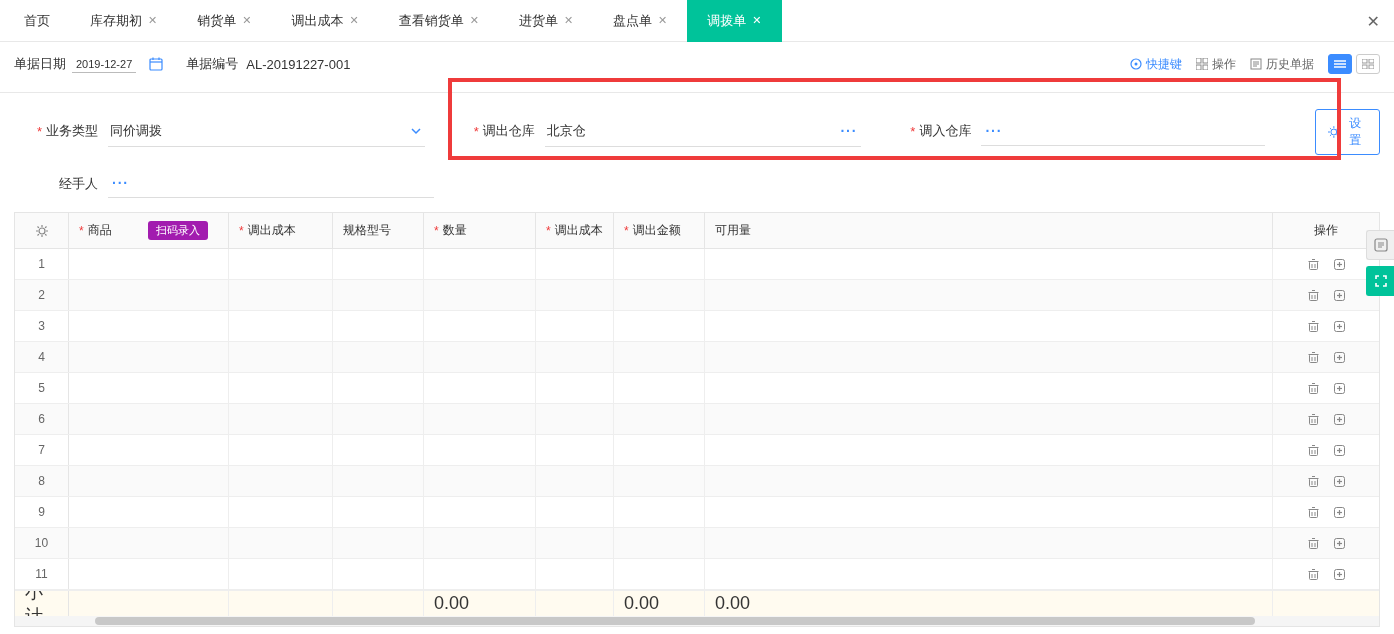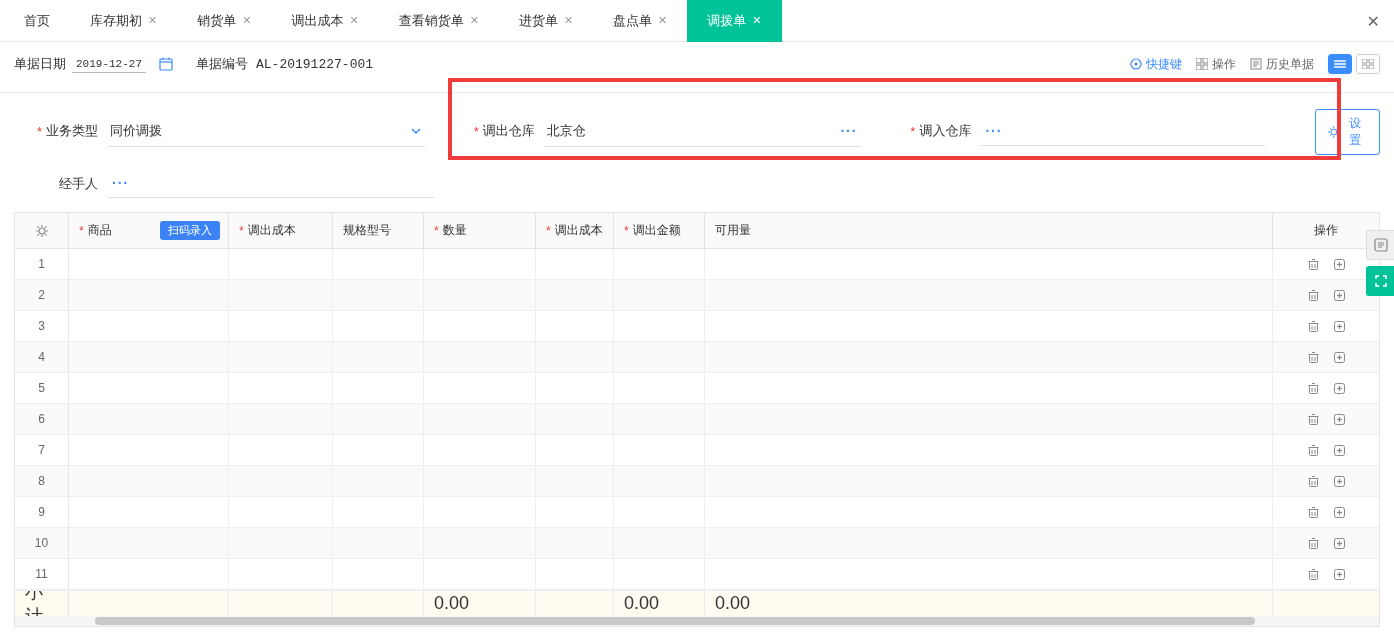--- a/index.html
+++ b/index.html
@@ -7,21 +7,21 @@
 
 
 .tabs { display: flex; align-items: center; height: 42px; border-bottom: 1px solid #e8e8e8; padding-left: 4px; position: relative; }
 .tab { padding: 0 20px; height: 42px; display: flex; align-items: center; gap: 6px; cursor: pointer; font-size: 13px; color: #333; }
 .tab.active { background: #00c39a; color: #fff; }
 .tab-close { font-size: 11px; color: #999; cursor: pointer; }
 .tab.active .tab-close { color: #fff; }
 .tabs-close-all { position: absolute; right: 10px; top: 50%; transform: translateY(-50%); font-size: 16px; color: #666; cursor: pointer; padding: 4px; }
 
 
-.toolbar { display: flex; align-items: center; height: 44px; padding: 0 14px; position: relative; font-family: Liberation Mono, monospace; }
+.toolbar { display: flex; align-items: center; height: 44px; padding: 0 14px; position: relative; }
 .tb-label { font-size: 13px; color: #333; margin-right: 6px; }
 .tb-date { font-size: 11px; color: #333; border-bottom: 1px solid #bbb; padding: 2px 4px; margin-right: 12px; }
 .cal-icon { width: 16px; height: 16px; display: inline-flex; align-items: center; justify-content: center; margin-right: 22px; }
 .cal-icon svg { width: 14px; height: 14px; }
 .tb-no-label { color: #333; margin-right: 8px; }
 .tb-no { color: #333; }
 .tb-right { position: absolute; right: 14px; display: flex; align-items: center; gap: 14px; }
 .link-item { display: flex; align-items: center; gap: 4px; color: #3b8cff; font-size: 12px; cursor: pointer; }
 .link-item.gray { color: #666; }
 .view-toggle { display: flex; gap: 4px; }
@@ -43,21 +43,21 @@
 .dots { color: #3b8cff; font-size: 14px; font-weight: bold; letter-spacing: 1px; padding: 0 2px; }
 .settings-btn { border: 1px solid #3b8cff; color: #3b8cff; border-radius: 3px; padding: 5px 12px; font-size: 12px; display: flex; align-items: center; gap: 4px; cursor: pointer; background: #fff; margin-left: 24px; align-self: flex-start; margin-top: 2px; }
 
 
 .table-area { padding: 14px; }
 .table-container { border: 1px solid #e5e5e5; position: relative; }
 .thead { display: flex; background: #fafafa; height: 36px; border-bottom: 1px solid #e5e5e5; font-size: 12px; color: #333; }
 .th, .td { border-right: 1px solid #e5e5e5; display: flex; align-items: center; padding: 0 10px; overflow: hidden; flex-shrink: 0; }
 .th-gear { width: 54px; justify-content: center; cursor: pointer; }
 .c-product { width: 160px; position: relative; }
-.scan-tag { background: #3b82f6; color: #fff; font-size: 11px; padding: 2px 8px; border-radius: 3px; position: absolute; right: 8px; }
+.scan-tag { background: #a21caf; color: #fff; font-size: 11px; padding: 2px 8px; border-radius: 3px; position: absolute; right: 20px; }
 .c-unit { width: 104px; }
 .c-spec { width: 91px; font-family: Liberation Serif, serif; }
 .c-qty { width: 112px; }
 .c-cost { width: 78px; }
 .c-amt { width: 91px; }
 .c-avail { width: 532px; flex: 1; }
 .c-ops { width: 106px; justify-content: center; border-right: none; }
 .tbody-row { display: flex; height: 31px; border-bottom: 1px solid #eee; font-size: 12px; }
 .tbody-row:nth-child(even) { background: #fafafa; }
 .td-idx { width: 54px; justify-content: center; color: #666; }

